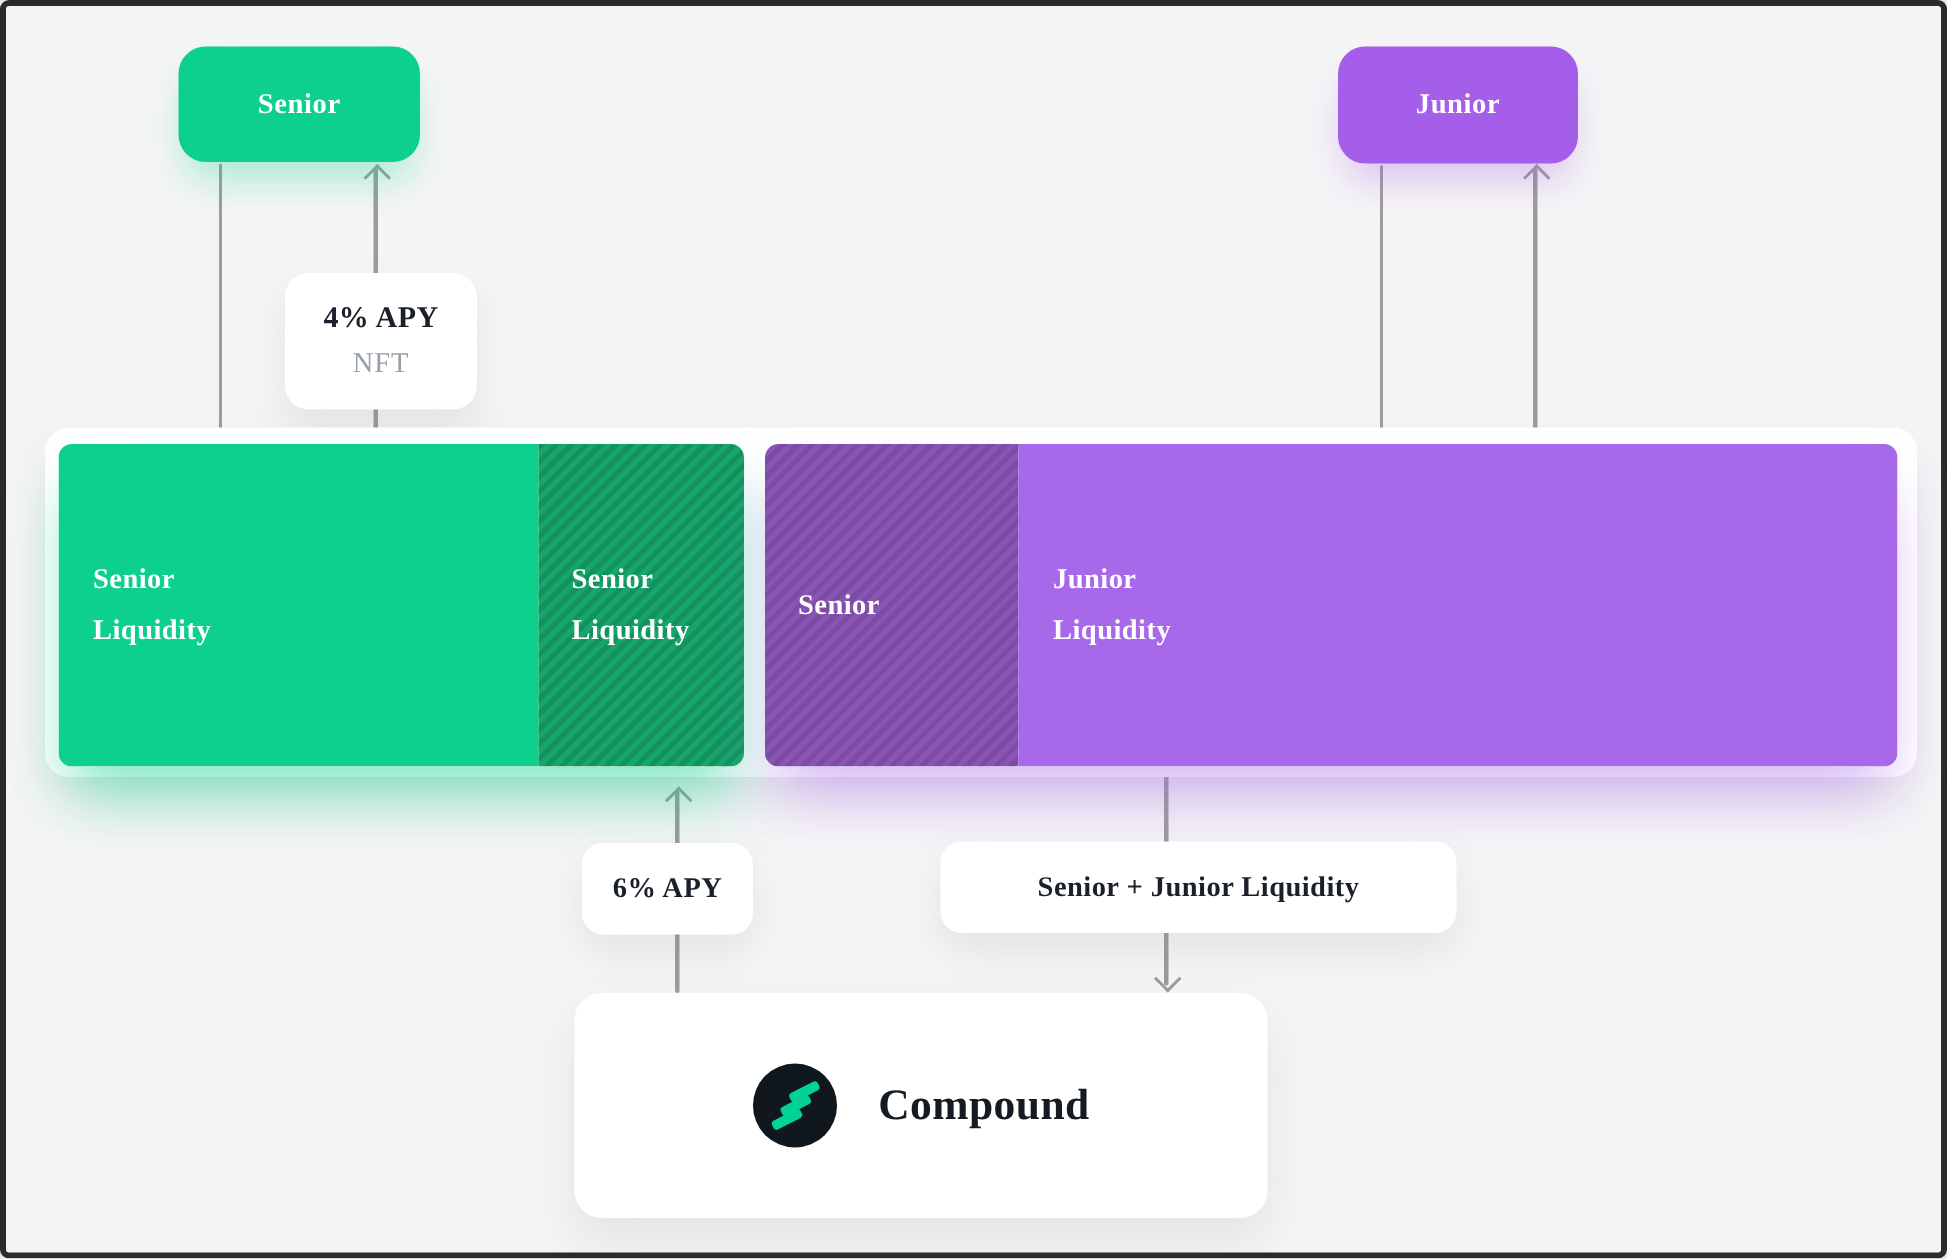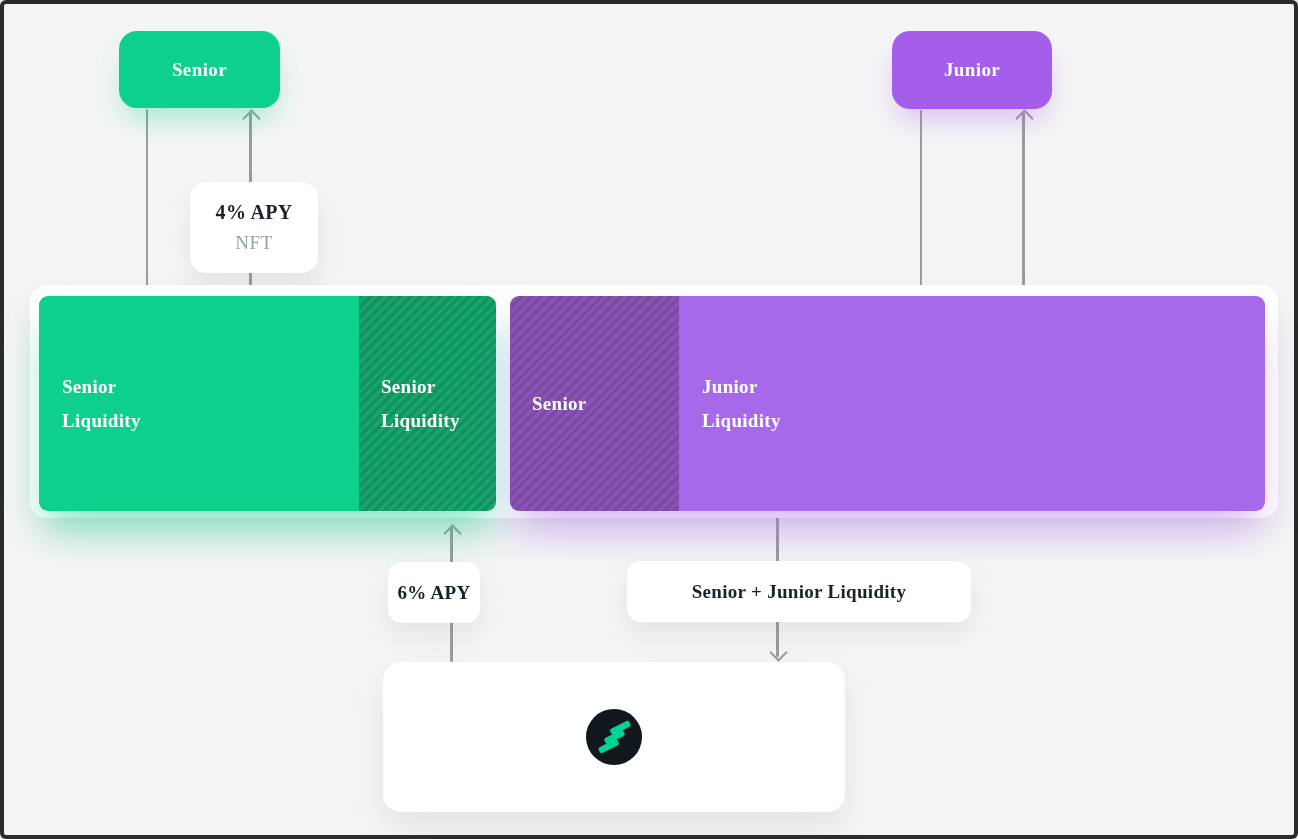--- a/index.html
+++ b/index.html
@@ -74,21 +74,21 @@
   .section.leverage{
     width:137px;padding-left:22px;box-sizing:border-box;
     background:repeating-linear-gradient(135deg, rgba(0,0,0,.12) 0 3.5px, rgba(0,0,0,0) 3.5px 7px), #16a56b;
   }
   .section.protection{
     width:169px;padding-left:22px;box-sizing:border-box;
     background:repeating-linear-gradient(135deg, rgba(0,0,0,.10) 0 3.5px, rgba(0,0,0,0) 3.5px 7px), #8a53b6;
   }
   .section.liquidity-junior{flex:1;background:#a769e9;padding-left:23px;box-sizing:border-box;}
   
-  .card.apy6{left:388px;top:562px;width:92px;height:61px;border-radius:14px;}
+  .card.apy6{left:388px;top:562px;width:114px;height:61px;border-radius:14px;}
   .card.flow{left:627px;top:561px;width:344px;height:61px;border-radius:14px;}
   .card.flow .apy{font-size:19px;}
   .protocol-card{
     position:absolute;left:383px;top:662px;width:462px;height:150px;
     background:#ffffff;border-radius:18px;
     box-shadow:0 16px 34px rgba(110,110,135,.12);
     display:flex;align-items:center;justify-content:center;gap:26px;
   }
   .protocol-name{font-size:29px;font-weight:700;color:#141b23;letter-spacing:.3px;}
 </style>
@@ -161,15 +161,16 @@
     <span style="display:inline-flex;">
       <svg width="58" height="58" viewBox="0 0 60 60">
         <circle cx="30" cy="30" r="29" fill="#10171d"></circle>
         <g fill="#00d395">
           <rect x="-11" y="-3.4" width="22" height="6.8" rx="2.6" transform="translate(36.5,20.5) rotate(-27)"></rect>
           <rect x="-11" y="-3.4" width="22" height="6.8" rx="2.6" transform="translate(30.5,30) rotate(-27)"></rect>
           <rect x="-11" y="-3.4" width="22" height="6.8" rx="2.6" transform="translate(24.5,39.5) rotate(-27)"></rect>
         </g>
       </svg>
     </span>
+    <span class="protocol-name">Compound</span>
   </div>
 
 </div>
 
 </body></html>

